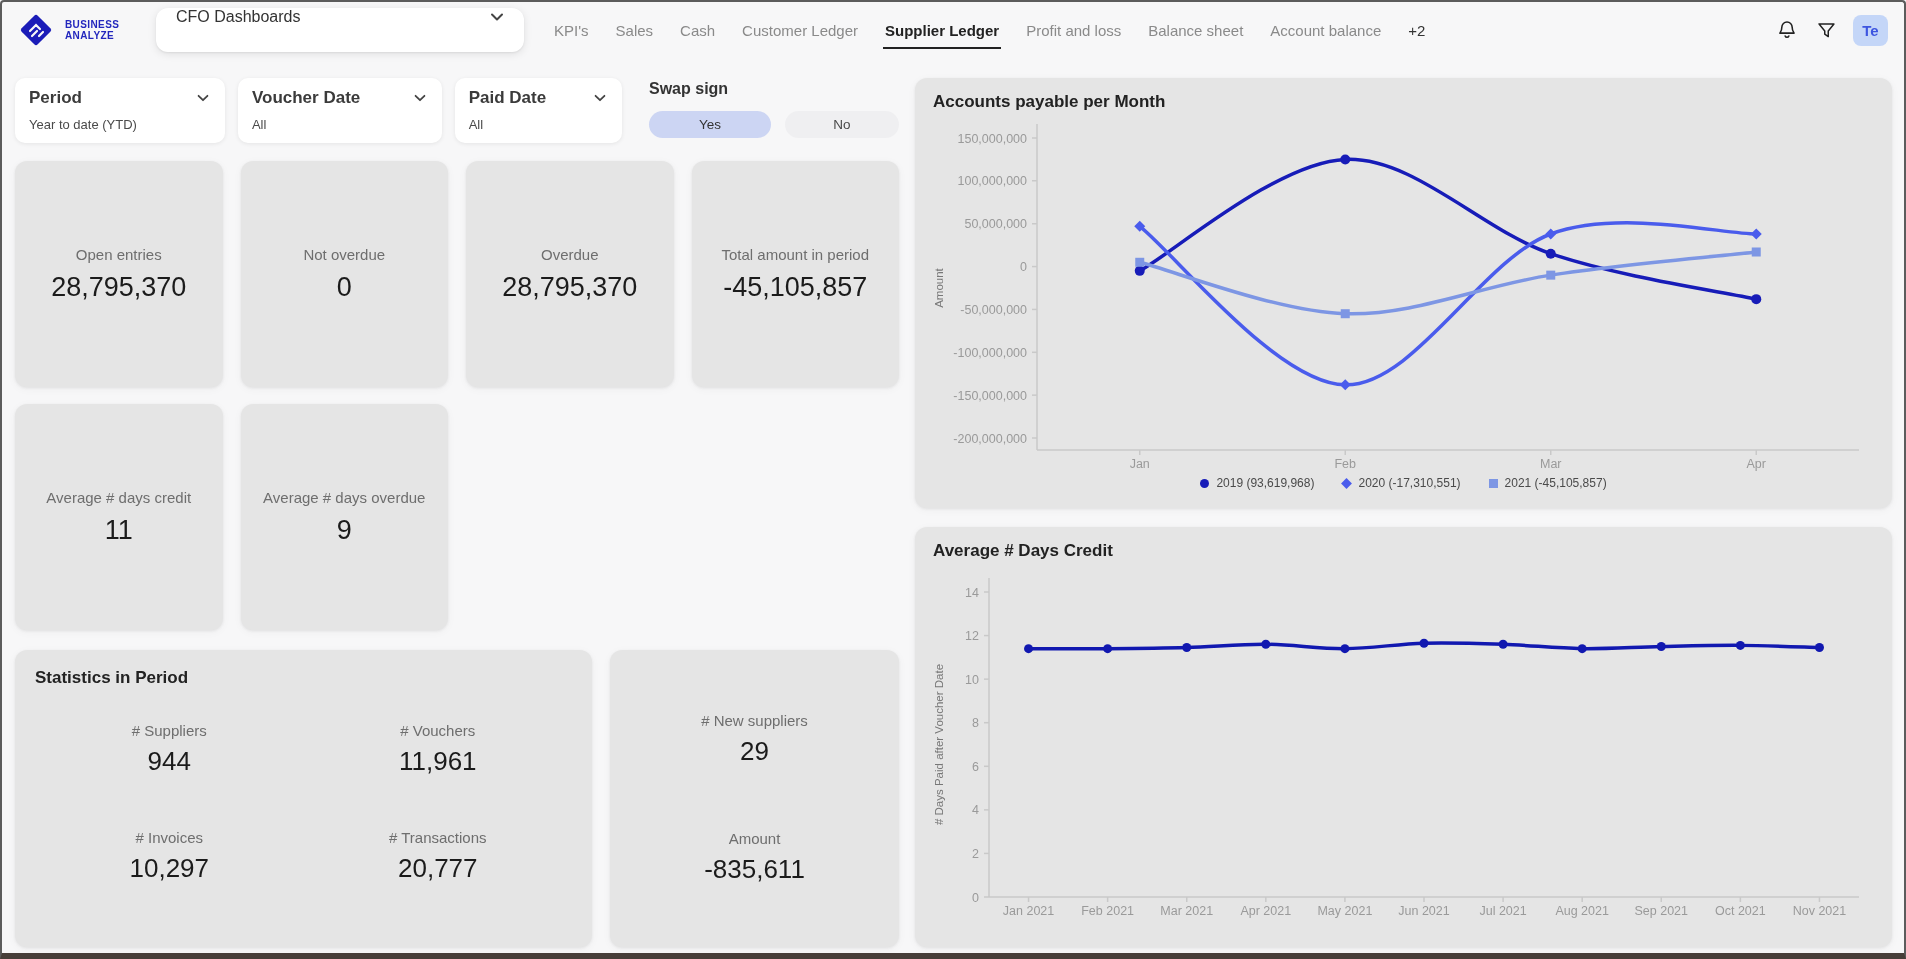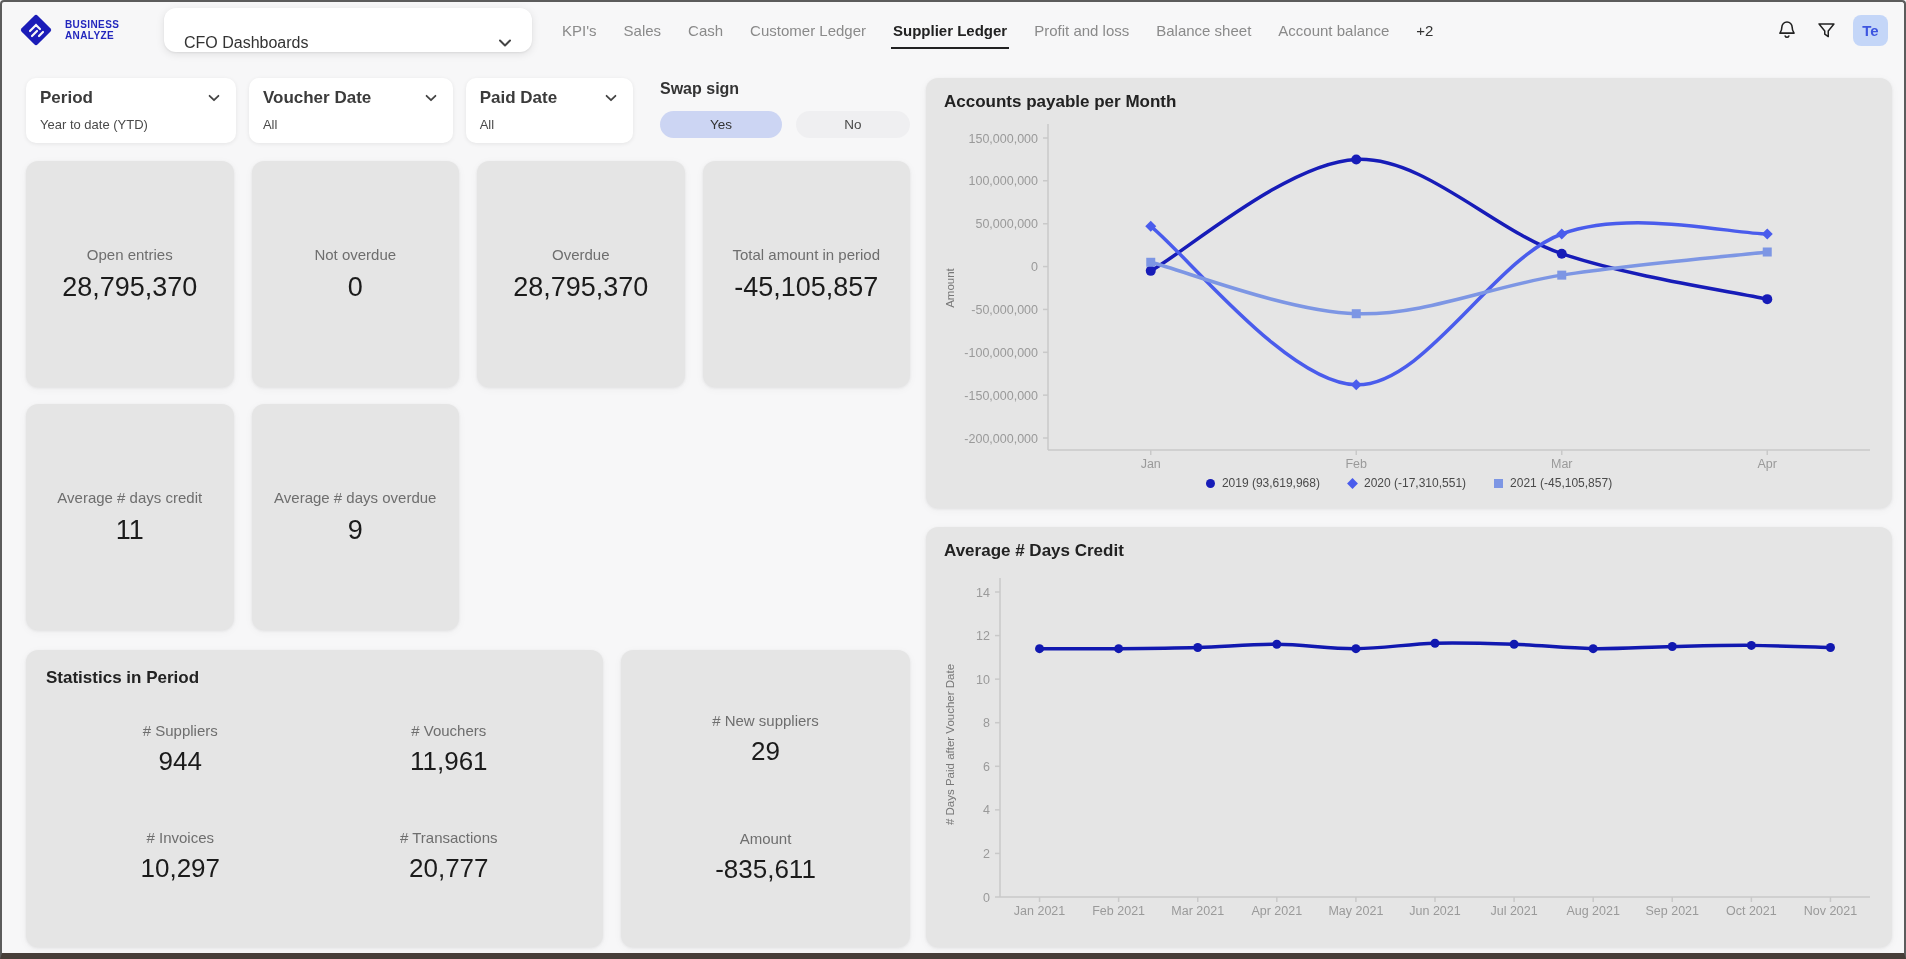--- a/index.html
+++ b/index.html
@@ -17,38 +17,38 @@
     background:#f7f7f8;
     overflow:hidden;
   }
 
   
   .topbar { height:56px; display:flex; align-items:center; padding:0 16px 0 14px; }
   .brand { display:flex; align-items:center; gap:9px; width:140px; }
   .brand-mark { width:40px; height:40px; flex:none; }
   .brand-word { font-size:10px; font-weight:700; color:#2327bd; line-height:1.15; letter-spacing:.4px; }
   .dash-select {
-    margin-left:8px; width:368px; height:44px; background:#fff; border-radius:12px;
+    width:368px; height:44px; background:#fff; border-radius:12px;
     box-shadow:0 2px 8px rgba(0,0,0,.10), 0 1px 2px rgba(0,0,0,.06);
-    display:flex; align-items:flex-end; justify-content:space-between;
+    display:flex; align-items:flex-start; justify-content:space-between;
     padding:0 18px 0 20px; cursor:pointer;
   }
   .dash-select-label { font-size:16px; color:#333; }
   .chev { stroke:#444; stroke-width:2; fill:none; stroke-linecap:round; stroke-linejoin:round; }
   .tabs { display:flex; align-items:center; gap:27px; margin-left:30px; }
   .tab { font-size:15px; color:#8a8a8a; cursor:pointer; position:relative; padding:6px 0; white-space:nowrap; }
   .tab.active { color:#222; font-weight:700; }
   .tab.active::after { content:""; position:absolute; left:-2px; right:-2px; bottom:-4px; height:2px; background:#222; }
   .top-right { margin-left:auto; display:flex; align-items:center; gap:15px; }
   .icon-btn { width:24px; height:24px; cursor:pointer; display:flex; align-items:center; justify-content:center; }
   .avatar { width:35px; height:31px; background:#c4d6f8; border-radius:8px; color:#3d55e0; font-weight:700;
             font-size:15px; display:flex; align-items:center; justify-content:center; cursor:pointer; }
 
   
-  .main { display:flex; gap:16px; padding:20px 12px 0 24px; }
+  .main { display:flex; gap:16px; padding:20px 12px 0 13px; }
   .left-col { width:884px; flex:none; }
   .right-col { flex:1; min-width:0; }
 
   
   .filters-row { display:flex; gap:13px; margin-bottom:18px; align-items:flex-start; }
   .filter-card { background:#fff; border-radius:10px; box-shadow:0 1px 4px rgba(0,0,0,.08); padding:10px 14px 11px 14px; cursor:pointer; }
   .filter-card.w1{width:233px;} .filter-card.w2{width:226px;} .filter-card.w3{width:185px;}
   .filter-head { display:flex; align-items:center; justify-content:space-between; }
   .filter-title { font-size:17px; font-weight:600; color:#3b3b3b; }
   .filter-value { font-size:13px; color:#4a4a4a; margin-top:9px; }

